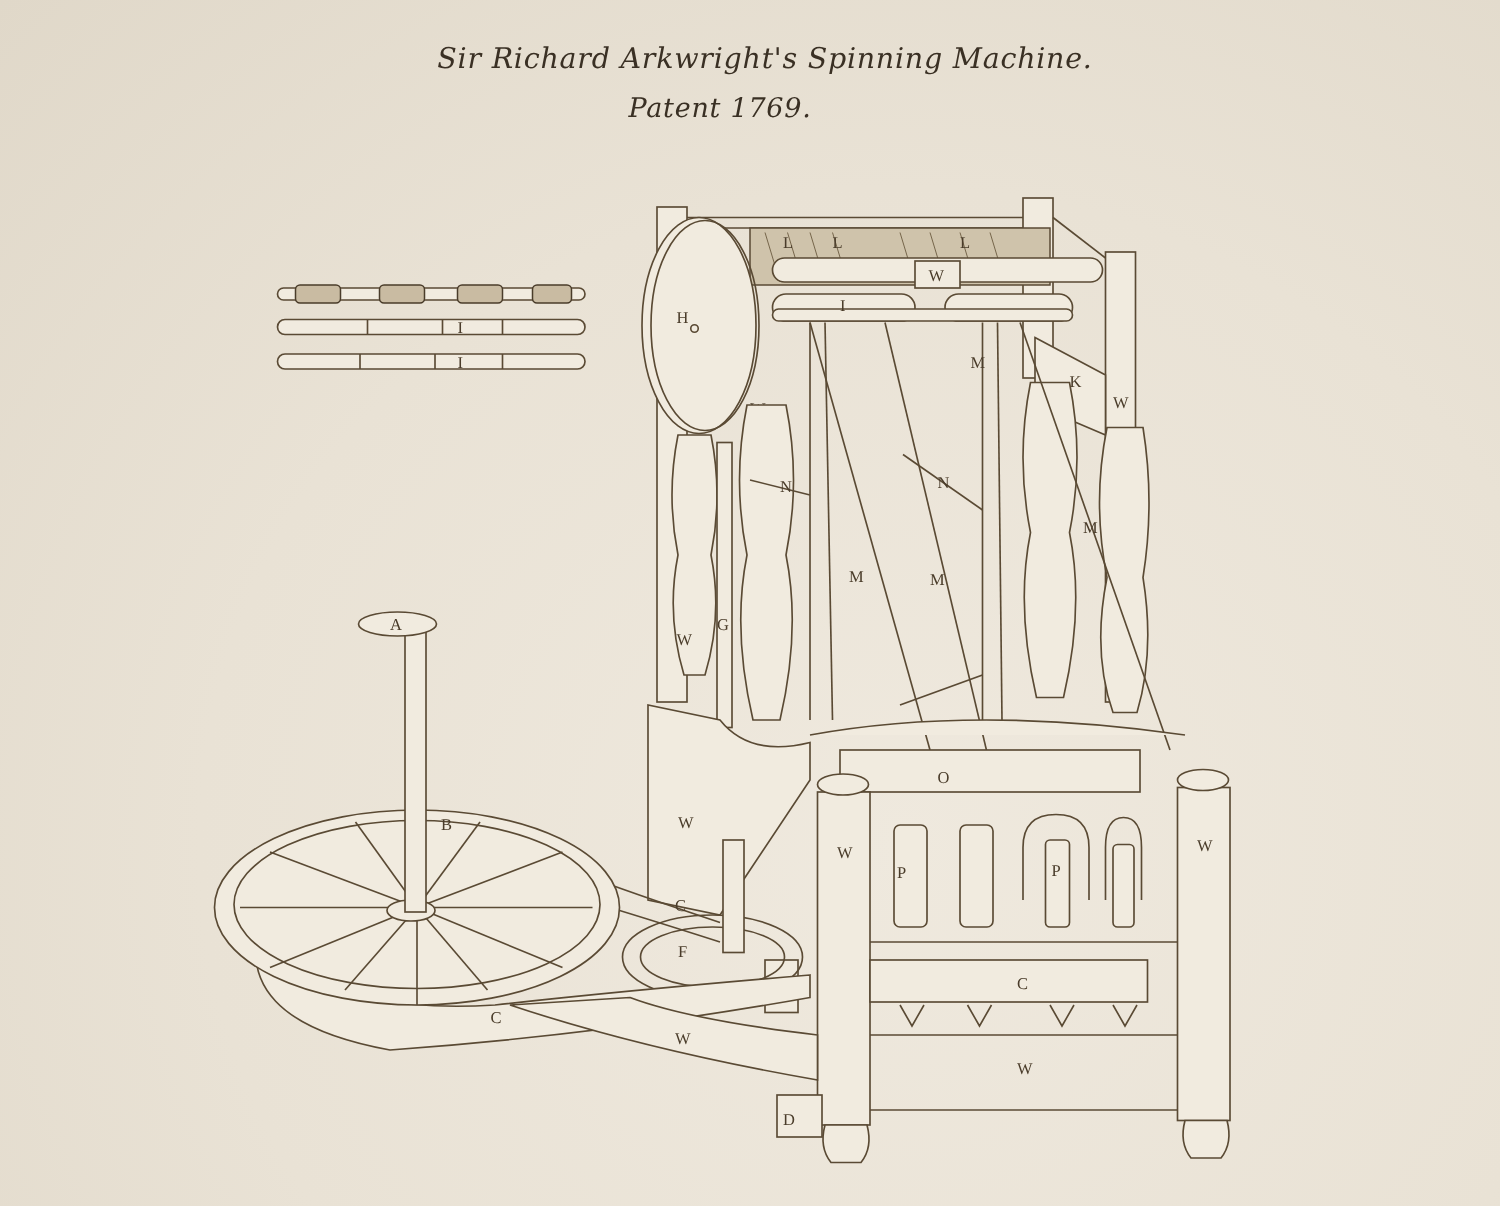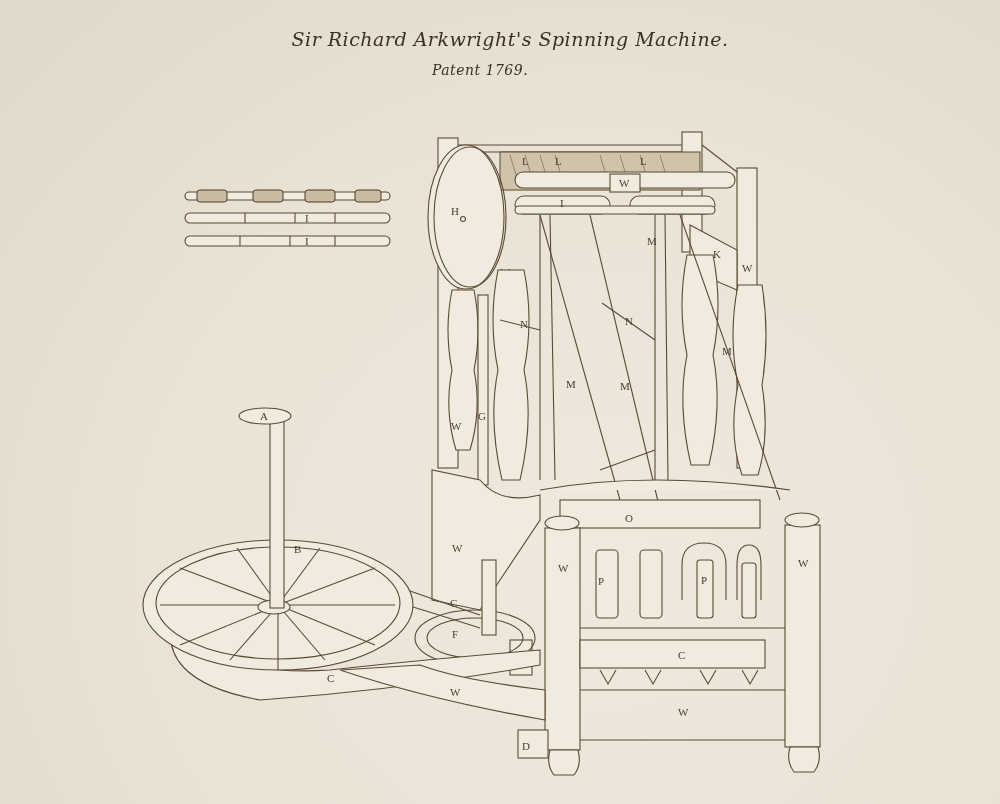--- a/index.html
+++ b/index.html
@@ -2,21 +2,21 @@
 <html><head>
 <meta charset="utf-8">
 <style>
   html,body{margin:0;padding:0;}
   body{width:1000px;height:804px;overflow:hidden;background:#e8e1d4;}
   .plate{position:relative;width:1000px;height:804px;
     background:radial-gradient(ellipse at 60% 70%, #efe9de 0%, #e9e2d5 55%, #e0d8c9 100%);}
   .title{position:absolute;left:0;width:1000px;text-align:center;
     font-family:"DejaVu Serif","Liberation Serif",serif;font-style:italic;color:#3a3024;}
   .t1{top:28px;font-size:19px;letter-spacing:0.5px;padding-right:60px;box-sizing:border-box;margin-left:40px;}
-  .t2{top:62px;font-size:14px;letter-spacing:0.5px;padding-right:40px;box-sizing:border-box;}
+  .t2{top:62px;font-size:18px;letter-spacing:0.5px;padding-right:40px;box-sizing:border-box;}
   svg{position:absolute;left:0;top:0;}
   .lbl{font-family:"Liberation Serif","DejaVu Serif",serif;font-size:11px;fill:#4a3c2a;}
   .ln{stroke:#5a4a34;fill:none;stroke-width:1.1;}
   .fl{stroke:#5a4a34;fill:#f1ebdf;stroke-width:1.1;}
   .dk{stroke:#4a3c2a;fill:#c9bba2;stroke-width:1;}
   .hatch{stroke:#6b5a40;stroke-width:0.6;}
 </style>
 </head>
 <body>
 

